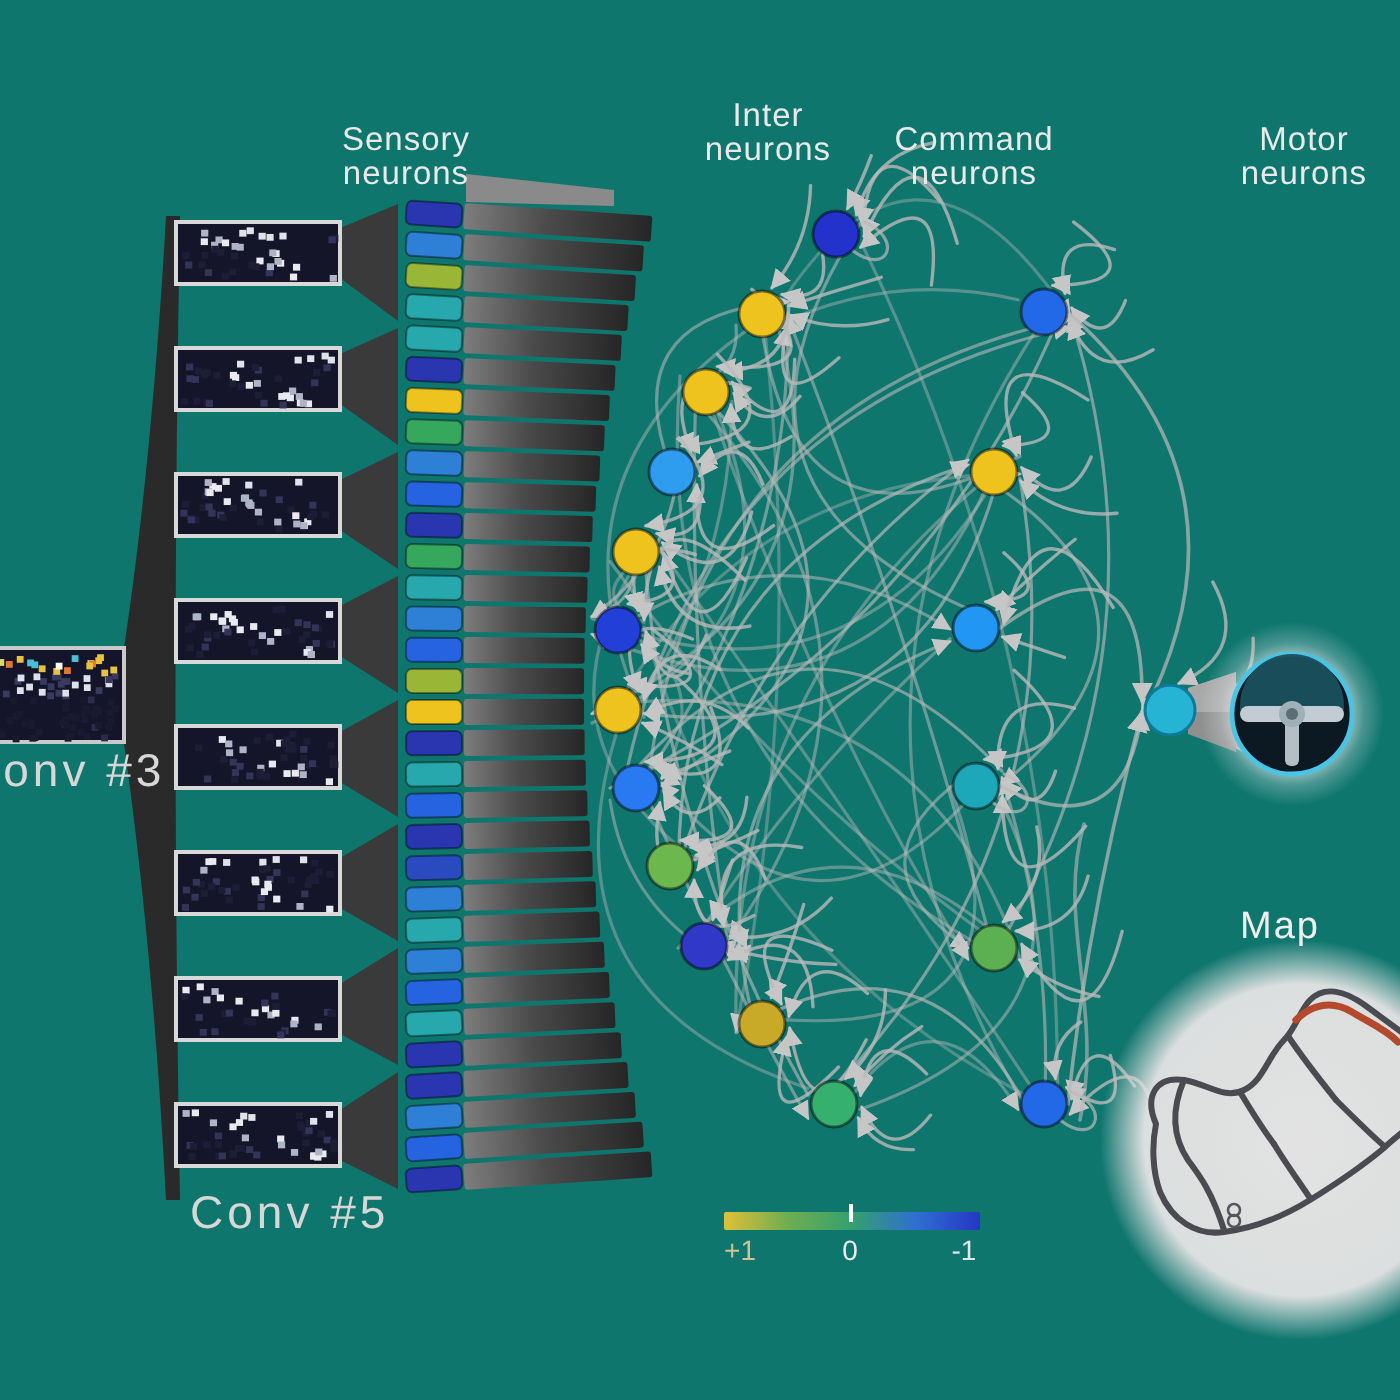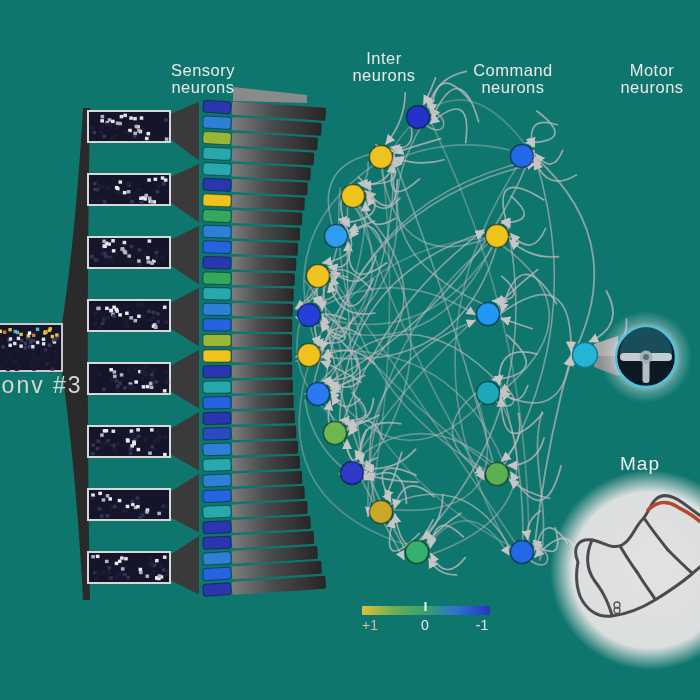--- a/index.html
+++ b/index.html
@@ -827,29 +827,30 @@
     </svg>
 
   <div class="hdr" style="left:203px;top:62px">
     <div>Sensory</div>
       <div>neurons</div>
   </div>
   <div class="hdr" style="left:384px;top:50px">
     <div>Inter</div>
       <div>neurons</div>
   </div>
-  <div class="hdr" style="left:513px;top:62px">
+  <div class="hdr" style="left:487px;top:62px">
     <div>Command</div>
       <div>neurons</div>
   </div>
   <div class="hdr" style="left:652px;top:62px">
     <div>Motor</div>
       <div>neurons</div>
   </div>
 
   <div class="convlab" style="left:-17px;top:372px">Conv #3</div>
+  <div class="convlab" style="left:95px;top:593px">Conv #5</div>
 
   <div class="maplab" style="left:640px;top:453px">Map</div>
 
   <div class="legtick t-plus" style="left:370px;top:617px">+1</div>
   <div class="legtick t-zero" style="left:425px;top:617px">0</div>
   <div class="legtick t-minus" style="left:482px;top:617px">-1</div>
 </div>
 
 </body></html>

